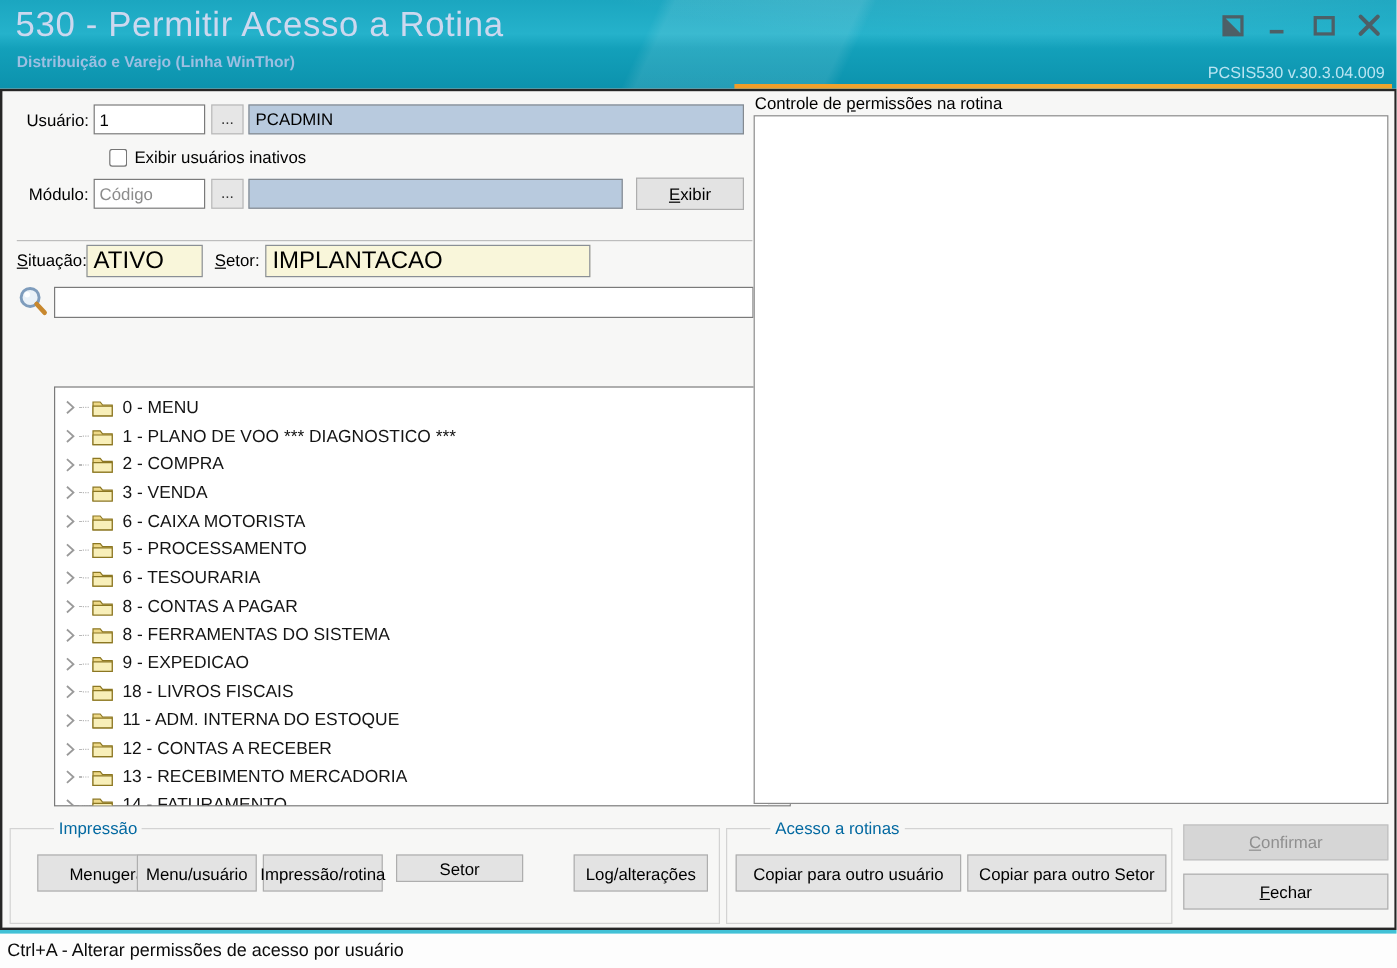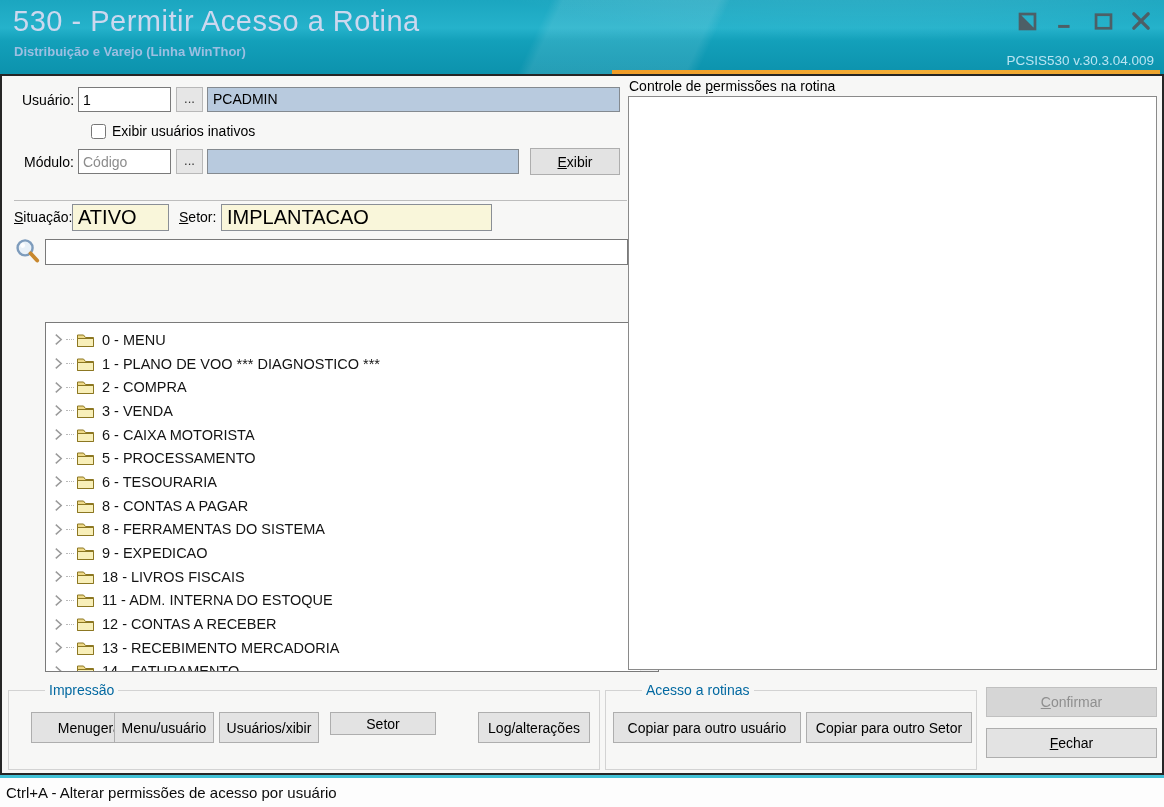--- a/index.html
+++ b/index.html
@@ -339,21 +339,21 @@
       </div>
     </div>
 
     <div class="lbl" style="left:627px; top:0px; line-height:20px;">Controle de <u>p</u>ermissões na rotina</div>
     <div class="perm-box"></div>
 
     <div class="groupbox" style="left:6px; top:614px; width:592px; height:80px;">
       <div class="gb-label">Impressão</div>
       <div class="btn" style="left:22px;  top:21px; width:94px;  height:31px;justify-content:flex-end;">Menu <u>g</u>eral</div>
       <div class="btn" style="left:105px; top:21px; width:100px; height:31px;">Menu/usuário</div>
-      <div class="btn" style="left:210px; top:21px; width:100px; height:31px;">Usuários/xibir</div>
+      <div class="btn" style="left:210px; top:21px; width:100px; height:31px;">Impressão/rotina</div>
       <div class="btn" style="left:321px; top:21px; width:106px; height:23px;">Setor</div>
       <div class="btn" style="left:469px; top:21px; width:112px; height:31px;">Log/alterações</div>
     </div>
 
     <div class="groupbox" style="left:603px; top:614px; width:372px; height:80px;">
       <div class="gb-label">Acesso a rotinas</div>
       <div class="btn" style="left:7px;   top:21px; width:188px; height:31px;">Copiar para outro usuário</div>
       <div class="btn" style="left:200px; top:21px; width:166px; height:31px;">Copiar para outro Setor</div>
     </div>
 

